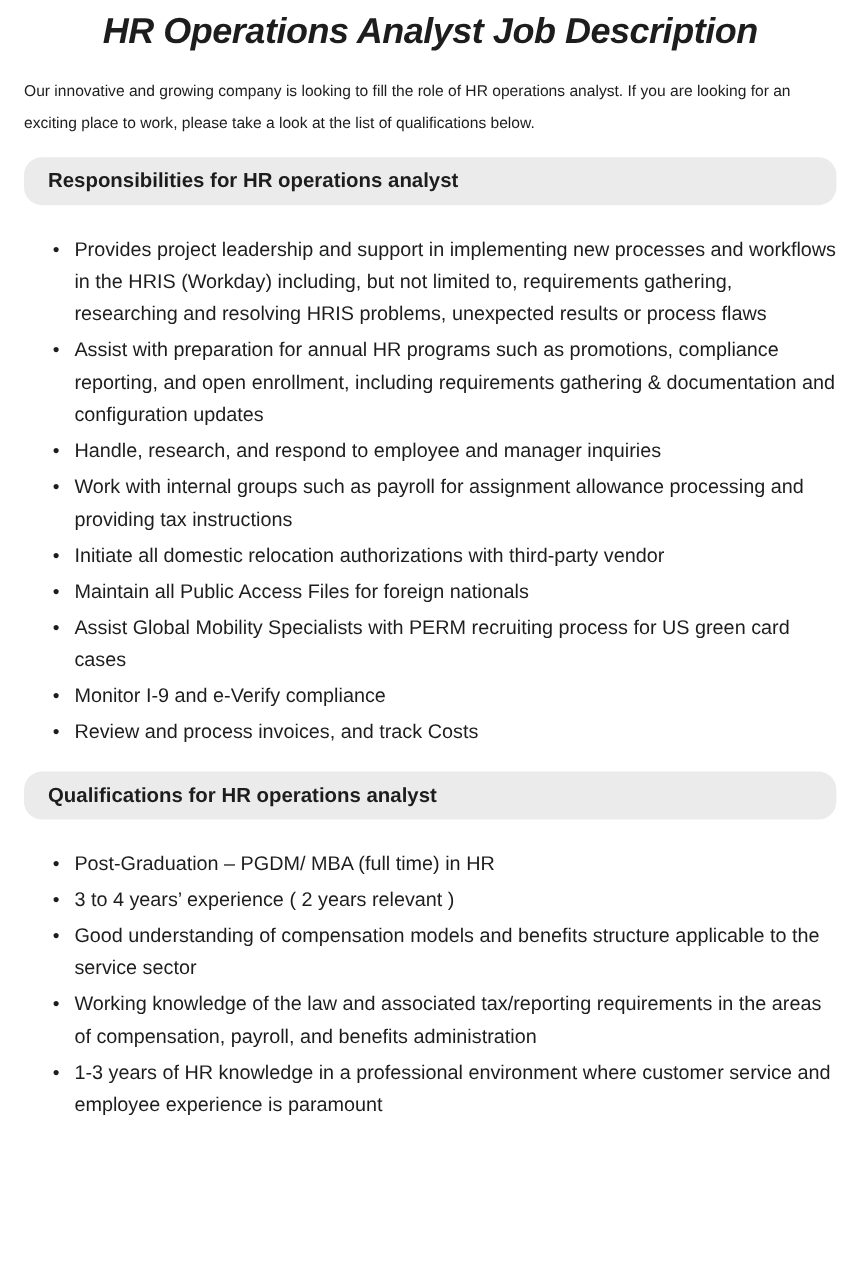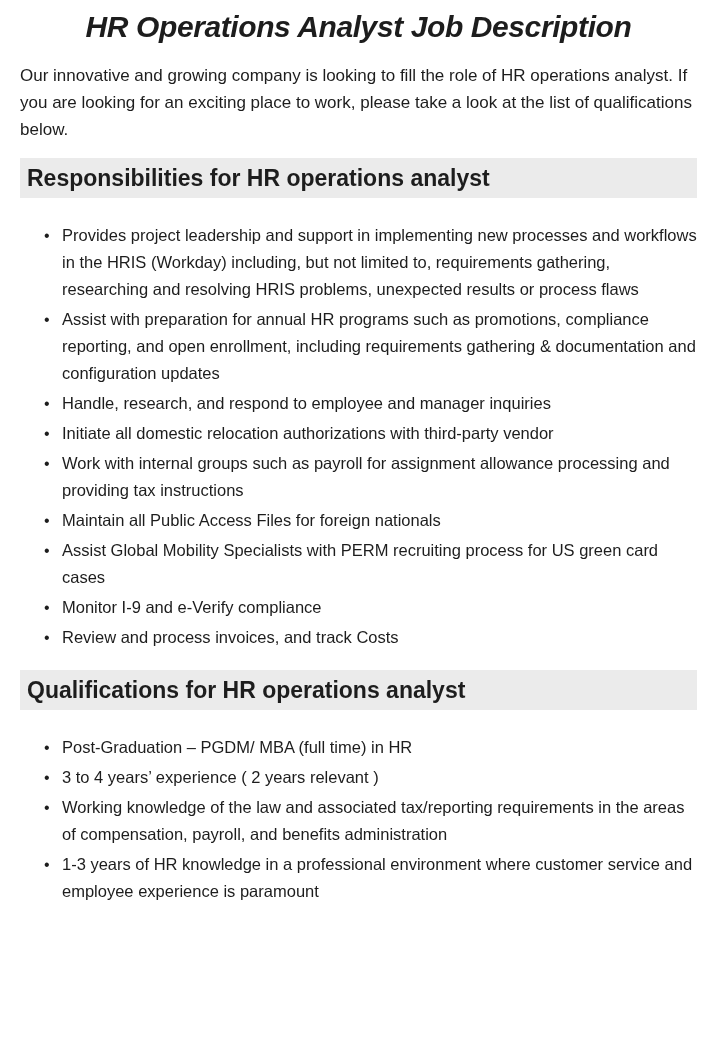--- a/index.html
+++ b/index.html
@@ -26,31 +26,32 @@
   .page-title {
     font-size: 30px;
     line-height: 36px;
     font-weight: 700;
     text-align: center;
     letter-spacing: -0.4px;
     margin: 3px 0 0 0;
     font-style: italic;
   }
   .intro {
-    font-size: 17px;
+    font-size: 13px;
     line-height: 27px;
     margin: 17px 0 15px 0;
   }
   .section-header {
     background: var(--bar);
-    font-size: 23px;
+    font-size: 17px;
     font-weight: 700;
     line-height: 20px;
-    padding: 10px 10px 10px 7px;
+    padding: 10px 10px 10px 20px;
     margin: 0;
+    border-radius: 15px;
   }
   ul.bullets {
     list-style: none;
     margin: 24px 0 19px 0;
     padding: 0 0 0 24px;
   }
   ul.bullets.last {
     margin-bottom: 0;
   }
   ul.bullets li {
@@ -77,32 +78,33 @@
   <h1 class="page-title">HR Operations Analyst Job Description</h1>
 
   <p class="intro">Our innovative and growing company is looking to fill the role of HR operations analyst. If you are looking for an exciting place to work, please take a look at the list of qualifications below.</p>
 
   <section>
     <div class="section-header">Responsibilities for HR operations analyst</div>
     <ul class="bullets">
       <li>Provides project leadership and support in implementing new processes and workflows in the HRIS (Workday) including, but not limited to, requirements gathering, researching and resolving HRIS problems, unexpected results or process flaws</li>
       <li>Assist with preparation for annual HR programs such as promotions, compliance reporting, and open enrollment, including requirements gathering &amp; documentation and configuration updates</li>
       <li>Handle, research, and respond to employee and manager inquiries</li>
+      <li>Work with internal groups such as payroll for assignment allowance processing and providing tax instructions</li>
       <li>Initiate all domestic relocation authorizations with third-party vendor</li>
-      <li>Work with internal groups such as payroll for assignment allowance processing and providing tax instructions</li>
       <li>Maintain all Public Access Files for foreign nationals</li>
       <li>Assist Global Mobility Specialists with PERM recruiting process for US green card cases</li>
       <li>Monitor I-9 and e-Verify compliance</li>
       <li>Review and process invoices, and track Costs</li>
     </ul>
   </section>
 
   <section>
     <div class="section-header">Qualifications for HR operations analyst</div>
     <ul class="bullets last">
       <li>Post-Graduation – PGDM/ MBA (full time) in HR</li>
       <li>3 to 4 years’ experience ( 2 years relevant )</li>
+      <li>Good understanding of compensation models and benefits structure applicable to the service sector</li>
       <li>Working knowledge of the law and associated tax/reporting requirements in the areas of compensation, payroll, and benefits administration</li>
       <li>1-3 years of HR knowledge in a professional environment where customer service and employee experience is paramount</li>
     </ul>
   </section>
 
 </div>
 
 </body></html>

